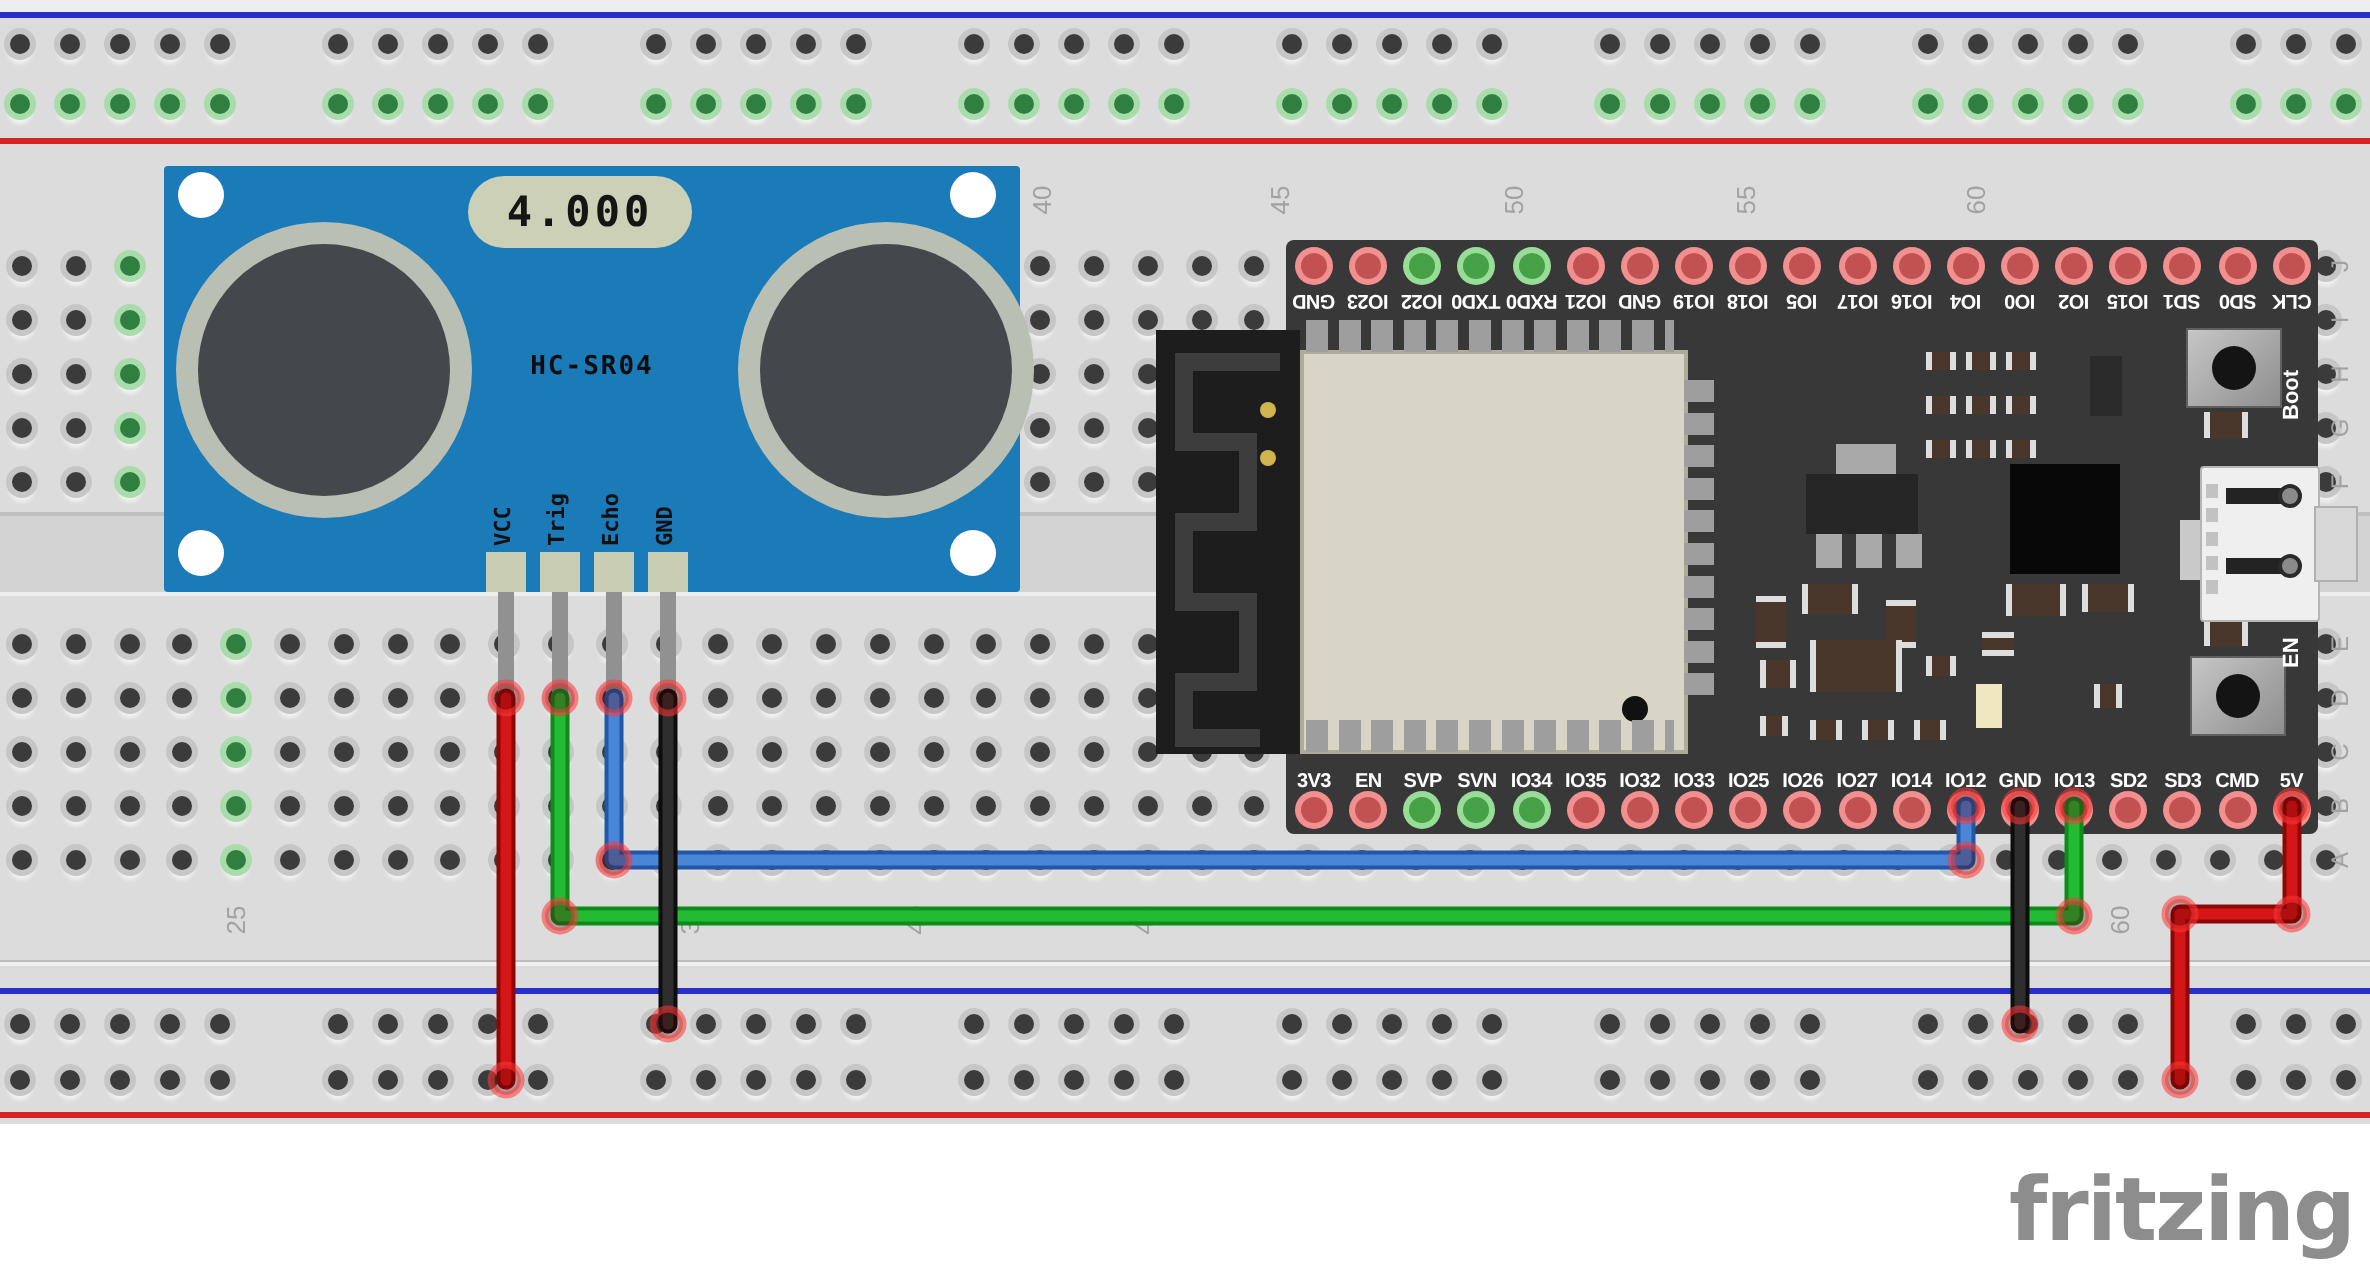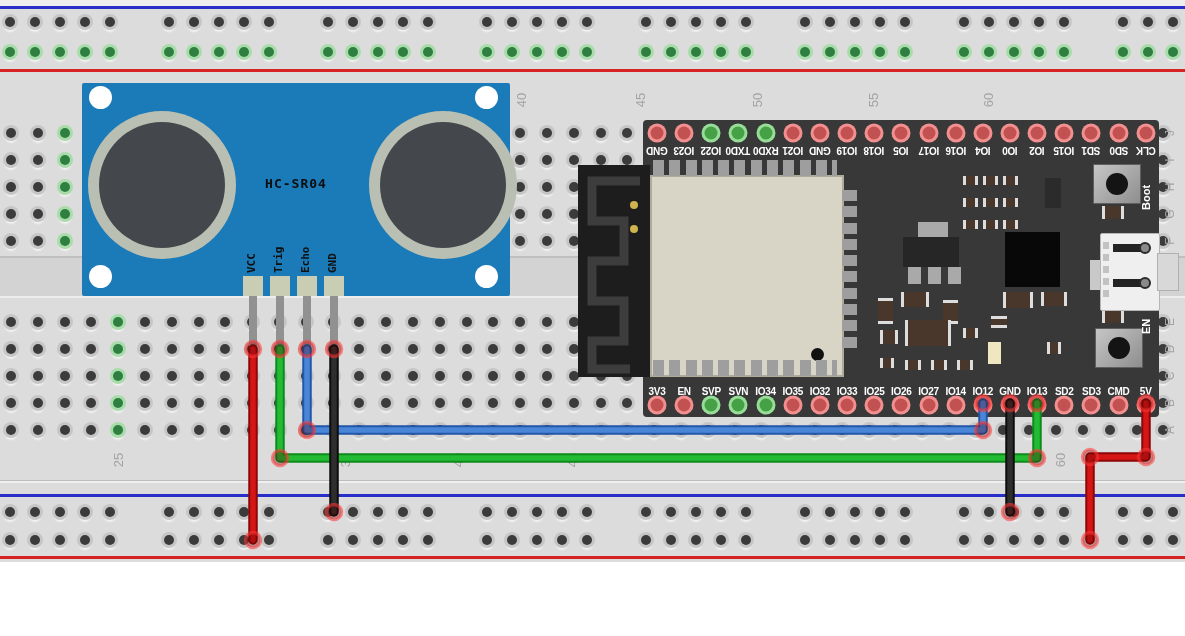--- a/index.html
+++ b/index.html
@@ -705,20 +705,23 @@
     <div class="mount" style="left:7px;top:3px"></div>
     <div class="mount" style="left:393px;top:3px"></div>
     <div class="mount" style="left:7px;top:182px"></div>
     <div class="mount" style="left:393px;top:182px"></div>
     <div class="xducer" style="left:6px;top:28px">
         <div class="xinner"></div>
       </div>
     <div class="xducer" style="left:287px;top:28px">
         <div class="xinner"></div>
       </div>
+    <div class="crystal">
+        <span>4.000</span>
+      </div>
     <div class="sensor-title">HC-SR04</div>
     <div id="sensorPins">
         <div class="spad" style="left: 161px;"></div>
         <div class="splabel" style="left: 163px;">VCC</div>
         <div class="spad" style="left: 188px;"></div>
         <div class="splabel" style="left: 190px;">Trig</div>
         <div class="spad" style="left: 215px;"></div>
         <div class="splabel" style="left: 217px;">Echo</div>
         <div class="spad" style="left: 242px;"></div>
         <div class="splabel" style="left: 244px;">GND</div>
@@ -909,13 +912,14 @@
       <circle cx="334" cy="349" r="7.5" fill="rgba(90,0,0,0.30)" stroke="rgba(255,55,55,0.55)" stroke-width="3.5"></circle>
       <circle cx="334" cy="512" r="7.5" fill="rgba(90,0,0,0.30)" stroke="rgba(255,55,55,0.55)" stroke-width="3.5"></circle>
       <circle cx="1010" cy="403" r="7.5" fill="rgba(90,0,0,0.30)" stroke="rgba(255,55,55,0.55)" stroke-width="3.5"></circle>
       <circle cx="1010" cy="512" r="7.5" fill="rgba(90,0,0,0.30)" stroke="rgba(255,55,55,0.55)" stroke-width="3.5"></circle>
       <circle cx="1146" cy="403" r="7.5" fill="rgba(90,0,0,0.30)" stroke="rgba(255,55,55,0.55)" stroke-width="3.5"></circle>
       <circle cx="1146" cy="457" r="7.5" fill="rgba(90,0,0,0.30)" stroke="rgba(255,55,55,0.55)" stroke-width="3.5"></circle>
       <circle cx="1090" cy="457" r="7.5" fill="rgba(90,0,0,0.30)" stroke="rgba(255,55,55,0.55)" stroke-width="3.5"></circle>
       <circle cx="1090" cy="540" r="7.5" fill="rgba(90,0,0,0.30)" stroke="rgba(255,55,55,0.55)" stroke-width="3.5"></circle>
     </svg>
 
+  <div class="watermark">fritzing</div>
 </div>
 
 </body></html>

